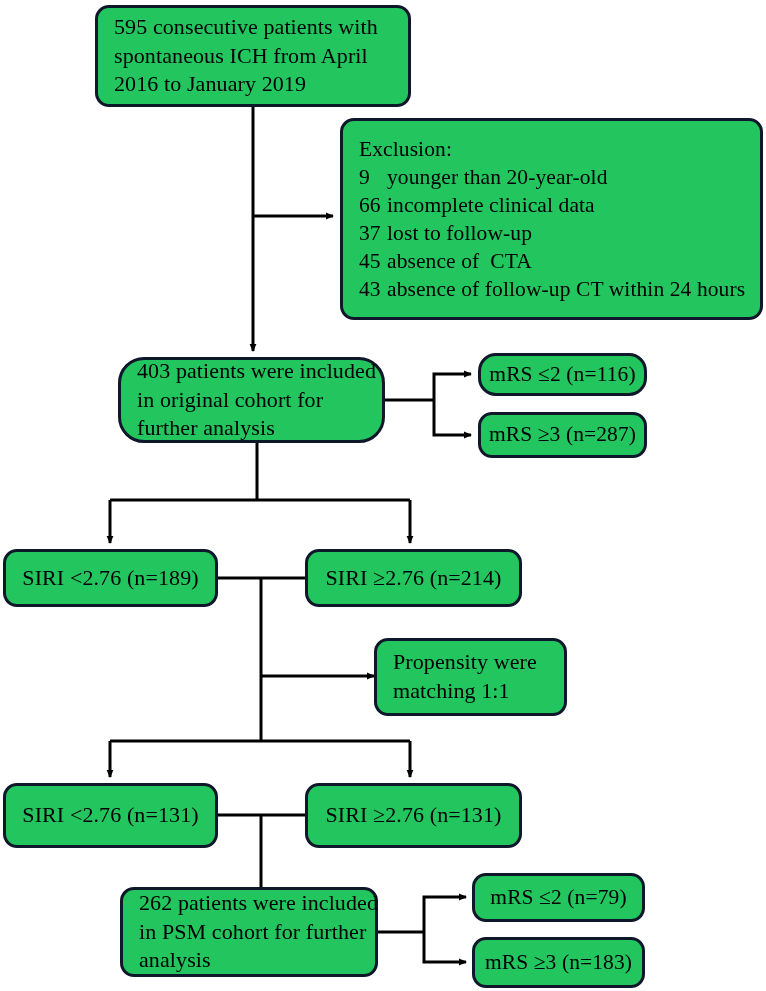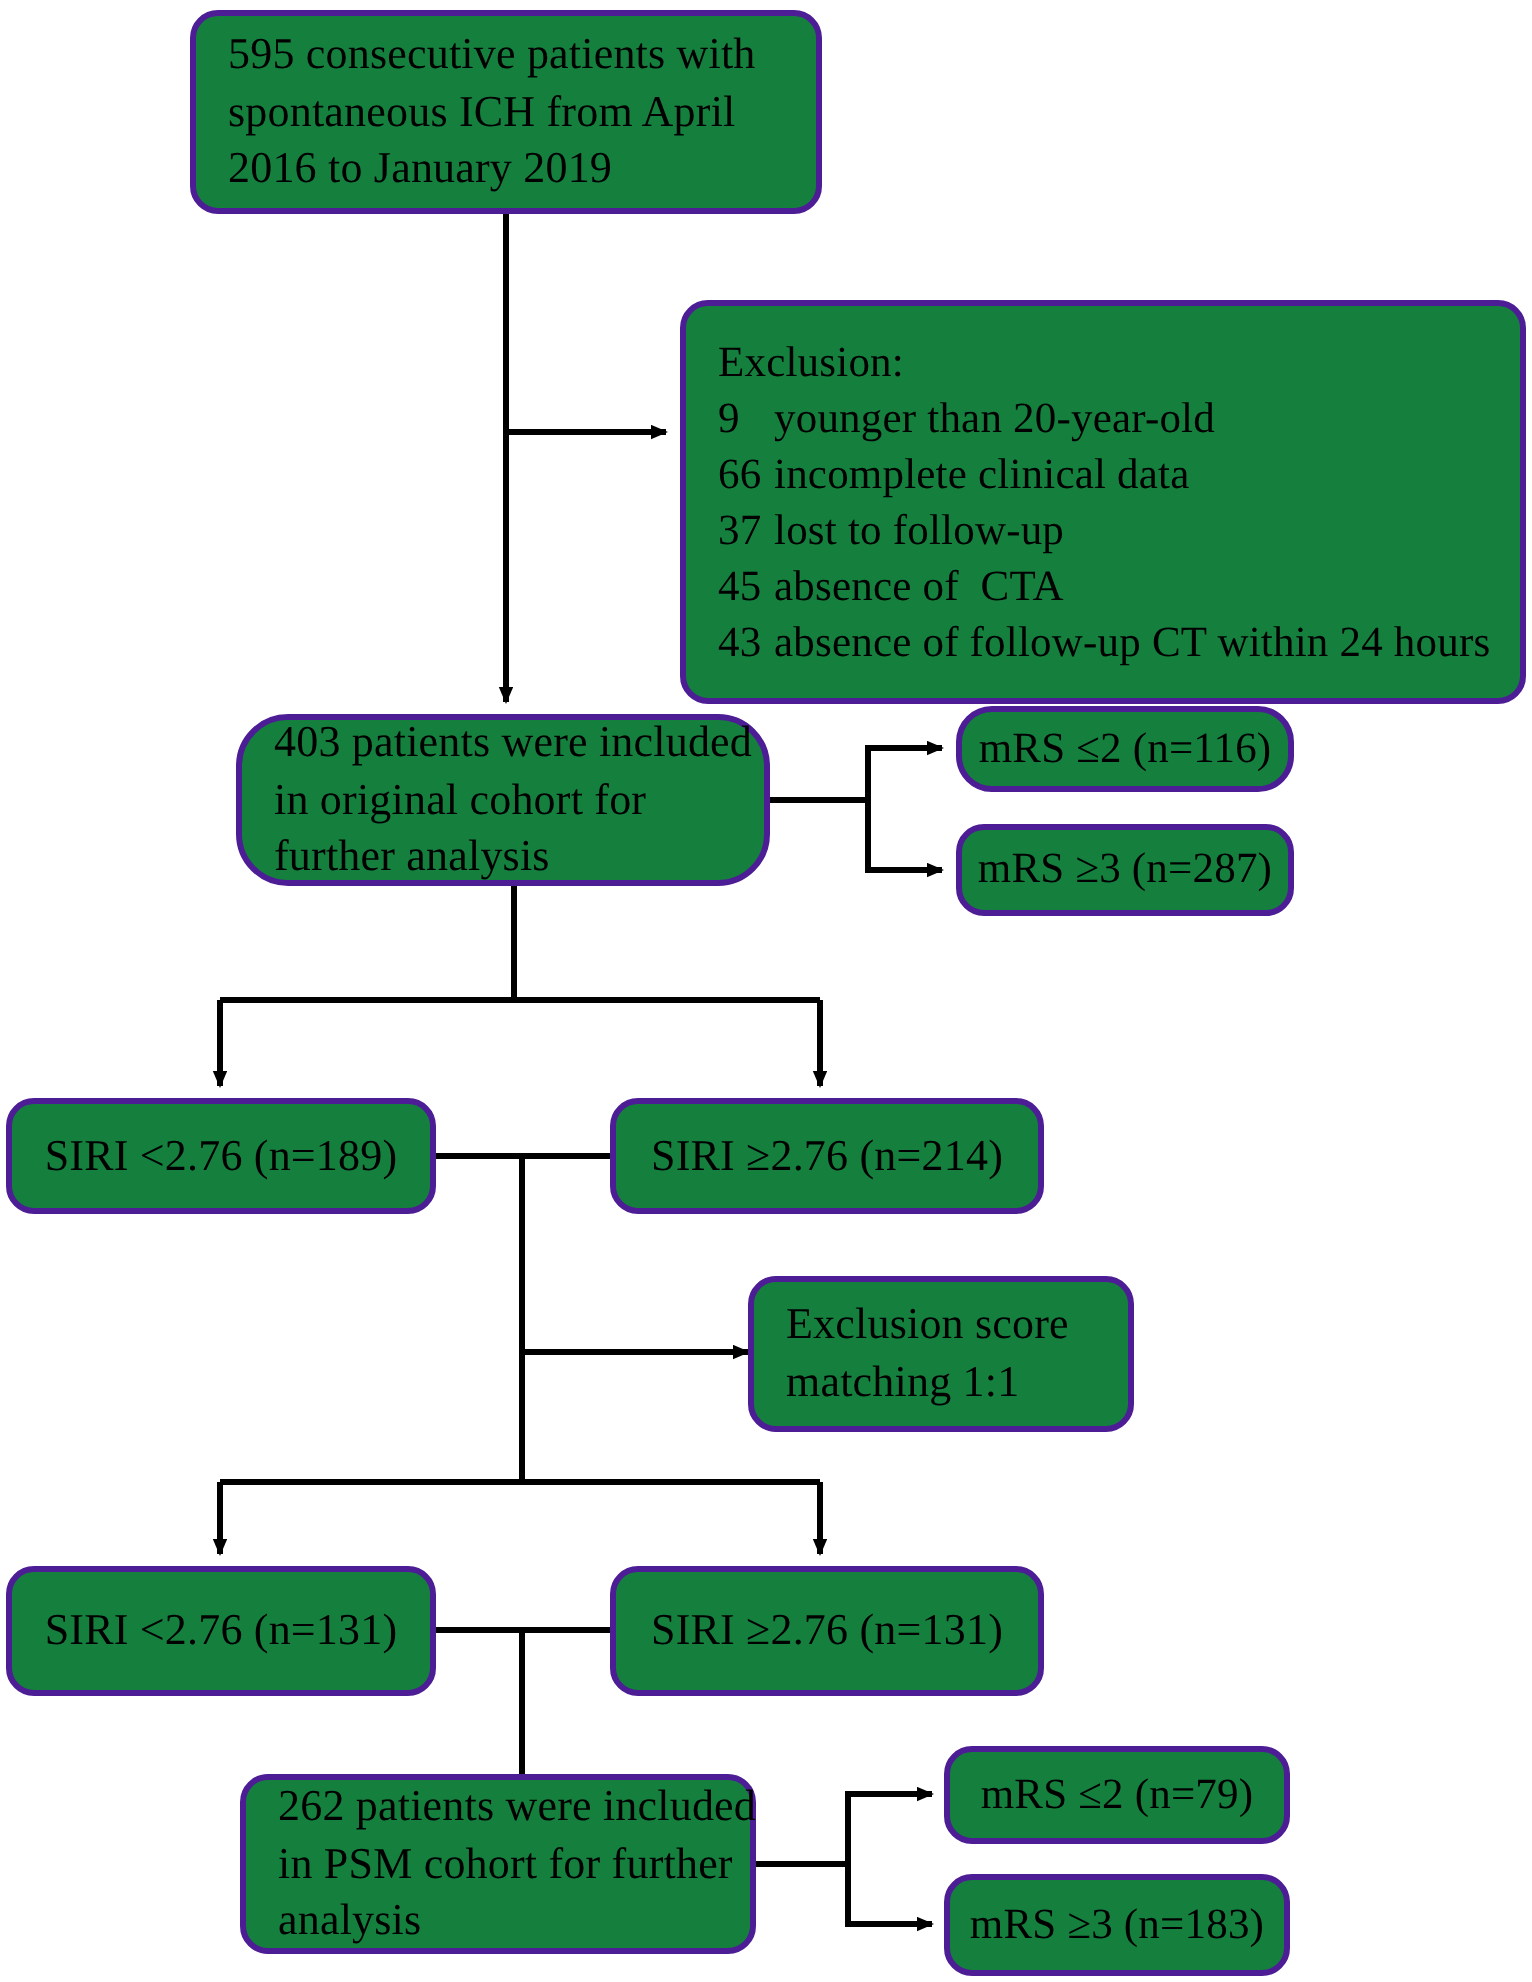--- a/index.html
+++ b/index.html
@@ -20,23 +20,23 @@
     position: absolute;
     left: 0;
     top: 0;
     width: 766px;
     height: 991px;
     pointer-events: none;
   }
   .node {
     position: absolute;
     box-sizing: border-box;
-    border: 3px solid #4c1d95;
+    border: 3px solid #0f172a;
     border-radius: 14px;
-    background: #15803d;
+    background: #22c55e;
     display: flex;
     flex-direction: column;
     justify-content: center;
   }
   .node .line {
     display: block;
     white-space: pre;
     line-height: 1.30;
     font-size: 22px;
     letter-spacing: 0.1px;
@@ -92,21 +92,21 @@
       <path d="M424,932 L424,962 L466,962" marker-end="url(#arrow)"></path>
     </g>
   </svg>
 
   <div class="node pad-left" style="left:95px; top:5px; width:316px; height:102px;">
     <span class="line">595 consecutive patients with</span>
     <span class="line">spontaneous ICH from April</span>
     <span class="line">2016 to January 2019</span>
   </div>
 
-  <div class="node pad-left excl" style="left:340px; top:118px; width:423px; height:202px;margin-top:32px;">
+  <div class="node pad-left excl" style="left:340px; top:118px; width:423px; height:202px;">
     <span class="line">Exclusion:</span>
     <span class="line"><span class="num">9</span><span>younger than 20-year-old</span></span>
     <span class="line"><span class="num">66</span><span>incomplete clinical data</span></span>
     <span class="line"><span class="num">37</span><span>lost to follow-up</span></span>
     <span class="line"><span class="num">45</span><span>absence of  CTA</span></span>
     <span class="line"><span class="num">43</span><span>absence of follow-up CT within 24 hours</span></span>
   </div>
 
   <div class="node pad-left" style="left:118px; top:357px; width:267px; height:86px;border-radius:26px;">
     <span class="line">403 patients were included</span>
@@ -122,21 +122,21 @@
   </div>
 
   <div class="node center" style="left:3px; top:549px; width:215px; height:58px;">
     <span class="line">SIRI &lt;2.76 (n=189)</span>
   </div>
   <div class="node center" style="left:305px; top:549px; width:217px; height:58px;">
     <span class="line">SIRI ≥2.76 (n=214)</span>
   </div>
 
   <div class="node pad-left" style="left:374px; top:638px; width:193px; height:78px;">
-    <span class="line">Exclusion score</span>
+    <span class="line">Propensity were</span>
     <span class="line">matching 1:1</span>
   </div>
 
   <div class="node center" style="left:3px; top:783px; width:215px; height:65px;">
     <span class="line">SIRI &lt;2.76 (n=131)</span>
   </div>
   <div class="node center" style="left:305px; top:783px; width:217px; height:65px;">
     <span class="line">SIRI ≥2.76 (n=131)</span>
   </div>
 

